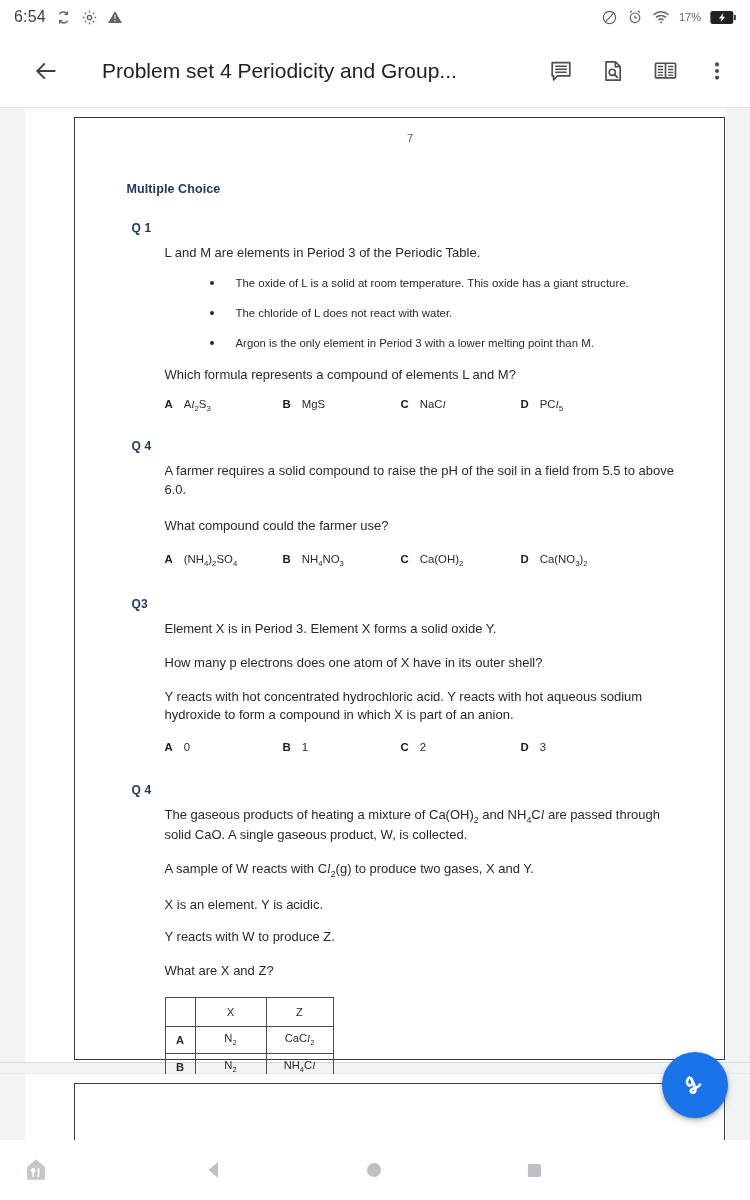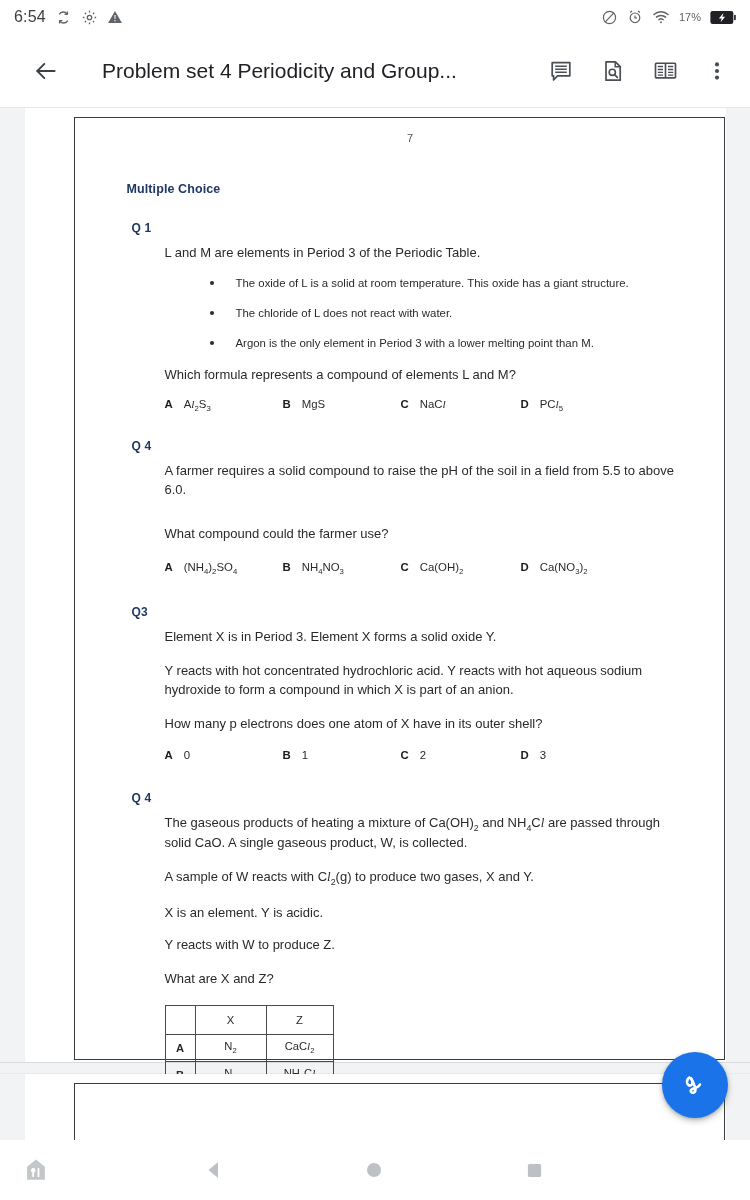--- a/index.html
+++ b/index.html
@@ -275,21 +275,21 @@
                 <span class="ltr">D</span>
                 <span class="val">PC<i class="l">l</i><sub>5</sub></span>
               </div>
             </div>
           </div>
         </div>
 
         <div style="margin-top:26px;">
           <div class="qnum">Q 4</div>
           <div class="qbody">
-            <p style="margin-bottom:26px;">A farmer requires a solid compound to raise the pH of the soil in a field from 5.5 to above 6.0.</p>
+            <p style="margin-bottom:18px;">A farmer requires a solid compound to raise the pH of the soil in a field from 5.5 to above 6.0.</p>
             <p style="margin-bottom:18px;">What compound could the farmer use?</p>
             <div class="opts">
               <div class="opt opt-w1">
                 <span class="ltr">A</span>
                 <span class="val">(NH<sub>4</sub>)<sub>2</sub>SO<sub>4</sub></span>
               </div>
               <div class="opt opt-w2">
                 <span class="ltr">B</span>
                 <span class="val">NH<sub>4</sub>NO<sub>3</sub></span>
               </div>
@@ -302,22 +302,22 @@
                 <span class="val">Ca(NO<sub>3</sub>)<sub>2</sub></span>
               </div>
             </div>
           </div>
         </div>
 
         <div style="margin-top:28px;">
           <div class="qnum">Q3</div>
           <div class="qbody">
             <p style="margin-bottom:16px;">Element X is in Period 3. Element X forms a solid oxide Y.</p>
+            <p style="margin-bottom:15px;">How many p electrons does one atom of X have in its outer shell?</p>
             <p style="margin-bottom:16px;max-width:497px;">Y reacts with hot concentrated hydrochloric acid. Y reacts with hot aqueous sodium hydroxide to form a compound in which X is part of an anion.</p>
-            <p style="margin-bottom:15px;">How many p electrons does one atom of X have in its outer shell?</p>
             <div class="opts">
               <div class="opt opt-w1">
                 <span class="ltr">A</span>
                 <span class="val">0</span>
               </div>
               <div class="opt opt-w2">
                 <span class="ltr">B</span>
                 <span class="val">1</span>
               </div>
               <div class="opt opt-w3">

